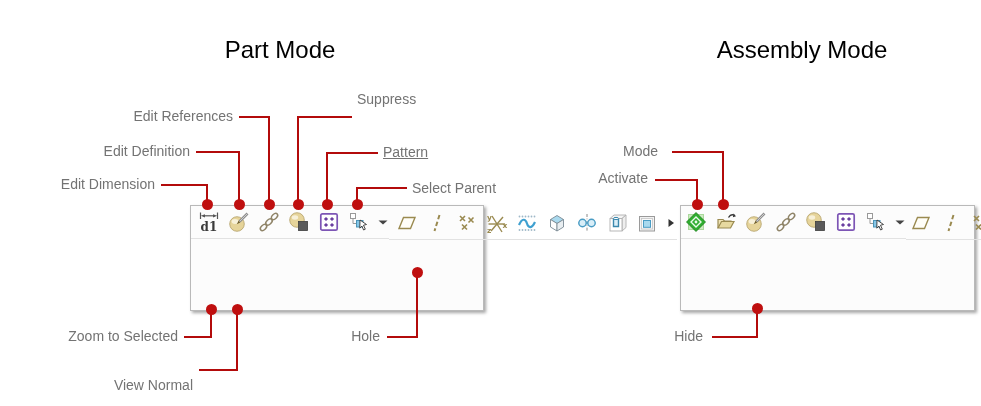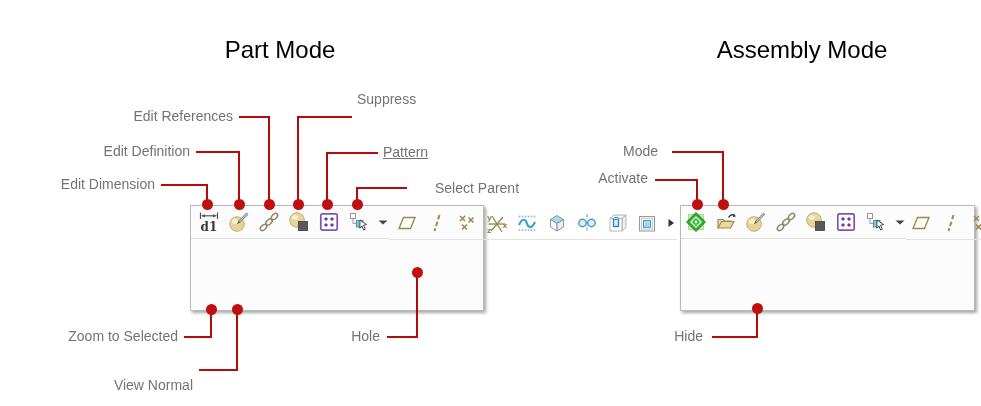--- a/index.html
+++ b/index.html
@@ -367,21 +367,21 @@
         </svg>
       </button>
     </div>
   </div>
 
   <div class="callout-label lbl-right" style="right:748px;top:108px;">Edit References</div>
   <div class="callout-label lbl-right" style="right:791px;top:143px;">Edit Definition</div>
   <div class="callout-label lbl-right" style="right:826px;top:176px;">Edit Dimension</div>
   <div class="callout-label" style="left:357px;top:91px;text-align:center;">Suppress</div>
   <div class="callout-label" style="left:383px;top:144px;text-decoration:underline;">Pattern</div>
-  <div class="callout-label" style="left:412px;top:180px;margin-left:23px;">Select Parent</div>
+  <div class="callout-label" style="left:412px;top:180px;">Select Parent</div>
   <div class="callout-label lbl-right" style="right:803px;top:328px;">Zoom to Selected</div>
   <div class="callout-label lbl-right" style="right:788px;top:377px;">View Normal</div>
   <div class="callout-label lbl-right" style="right:601px;top:328px;">Hole</div>
 
   <div class="callout-label lbl-right" style="right:323px;top:143px;">Mode</div>
   <div class="callout-label lbl-right" style="right:333px;top:170px;">Activate</div>
   <div class="callout-label lbl-right" style="right:278px;top:328px;">Hide</div>
 
   <div class="cline" style="left:239px;top:116px;width:31px;height:2px;"></div>
   <div class="cline" style="left:268px;top:116px;width:2px;height:88px;"></div>

